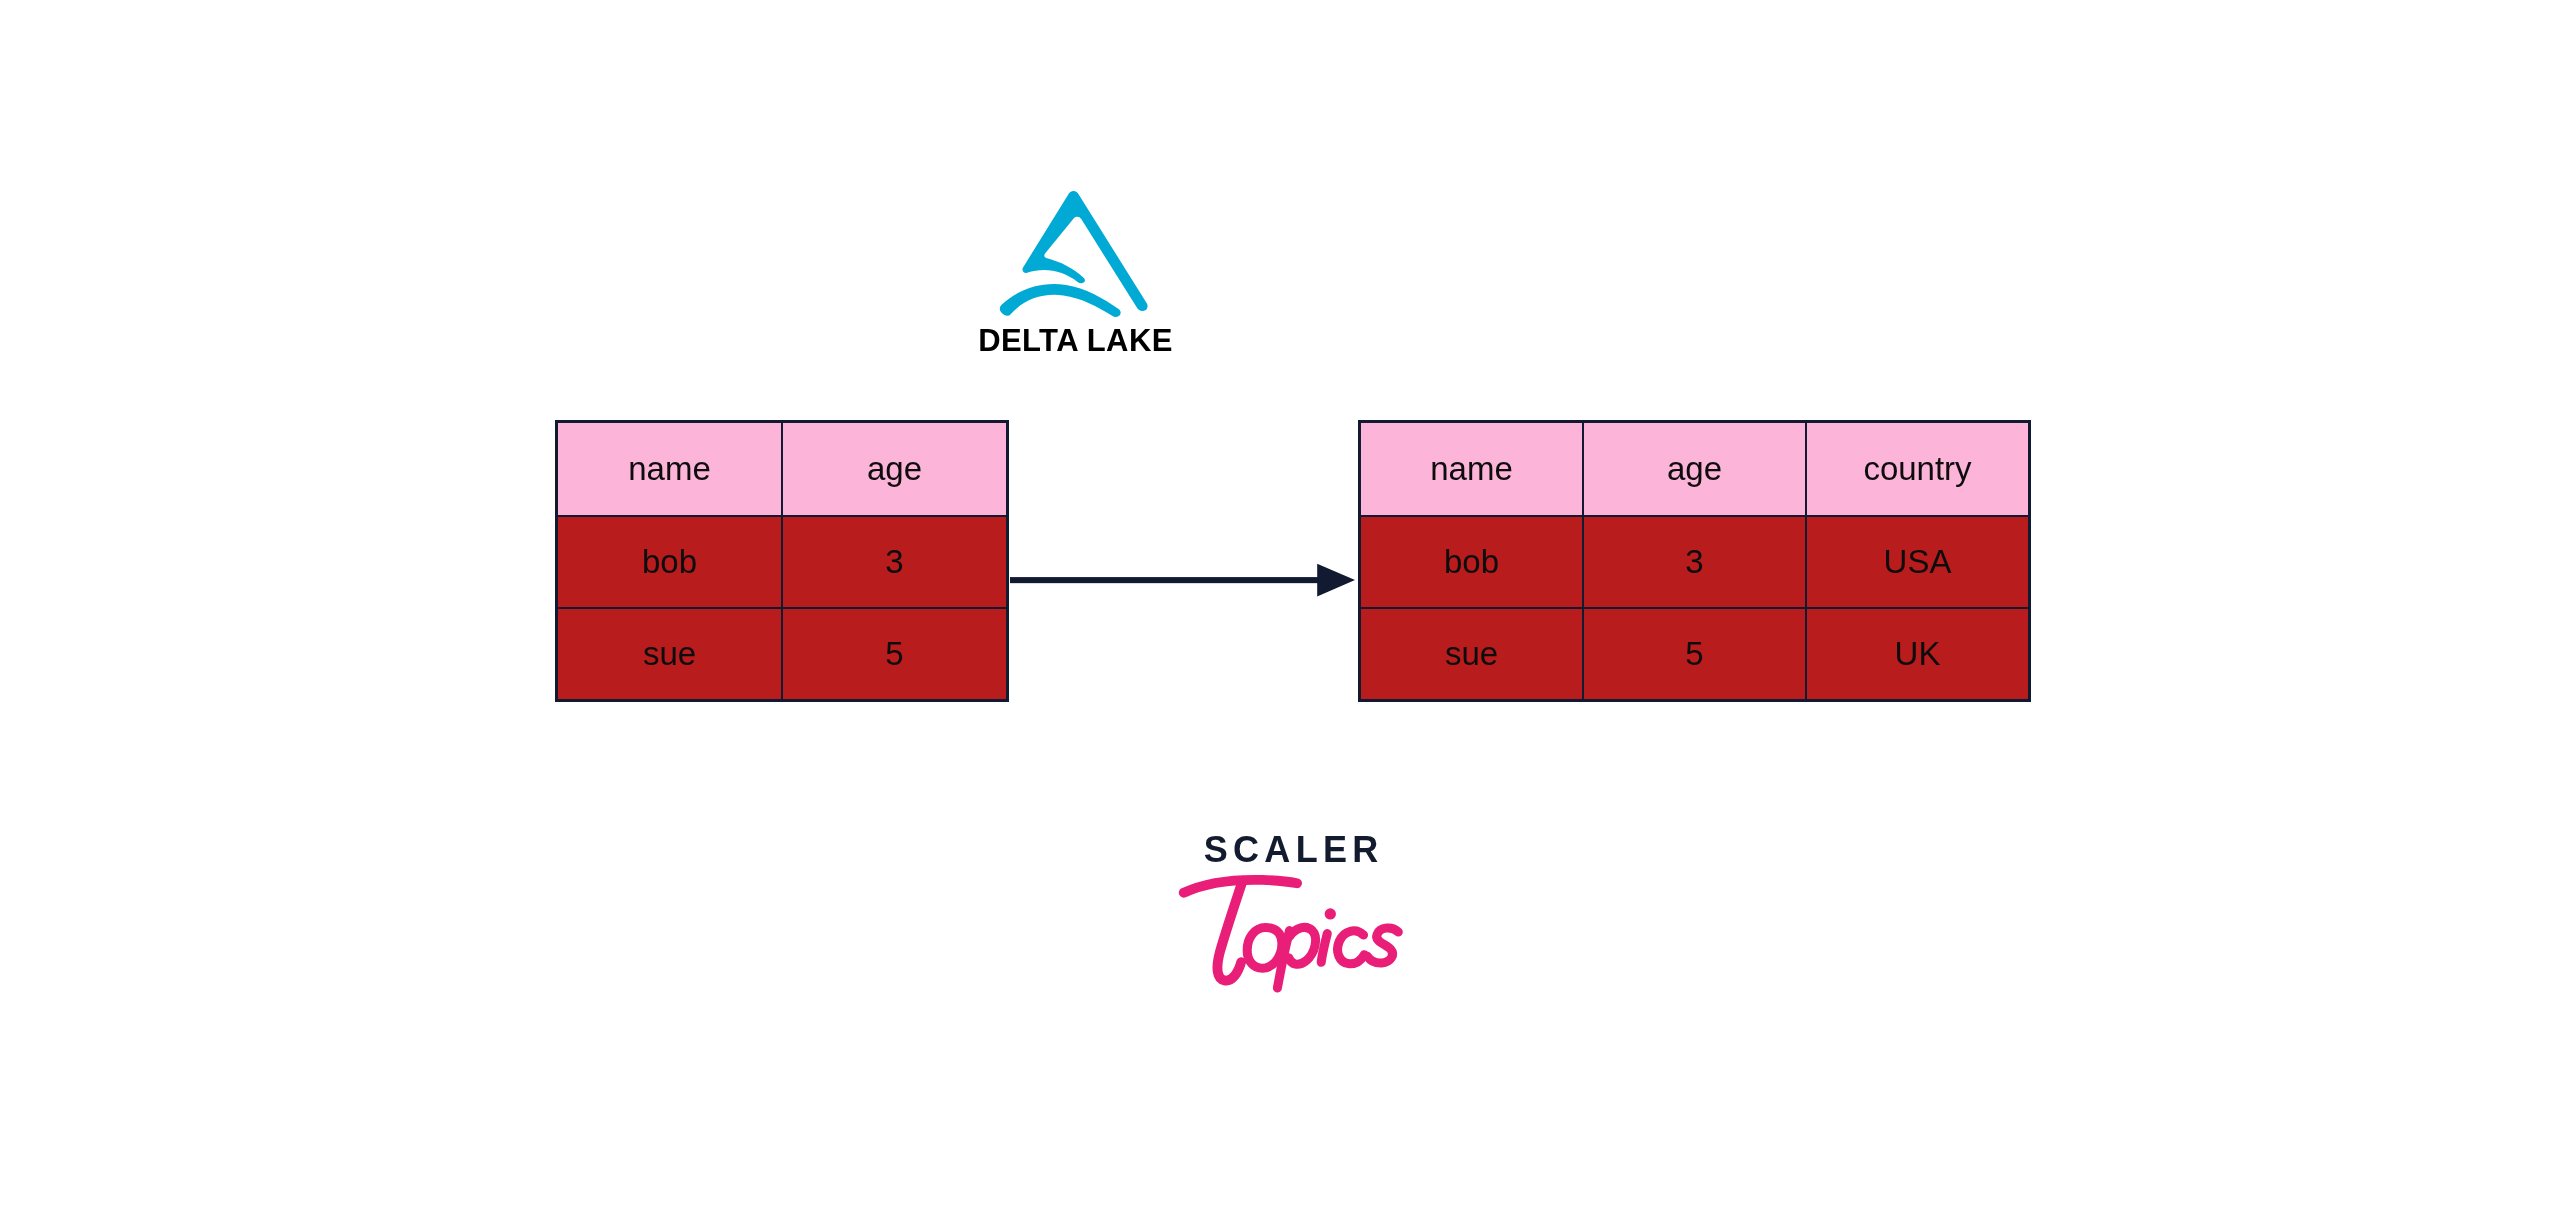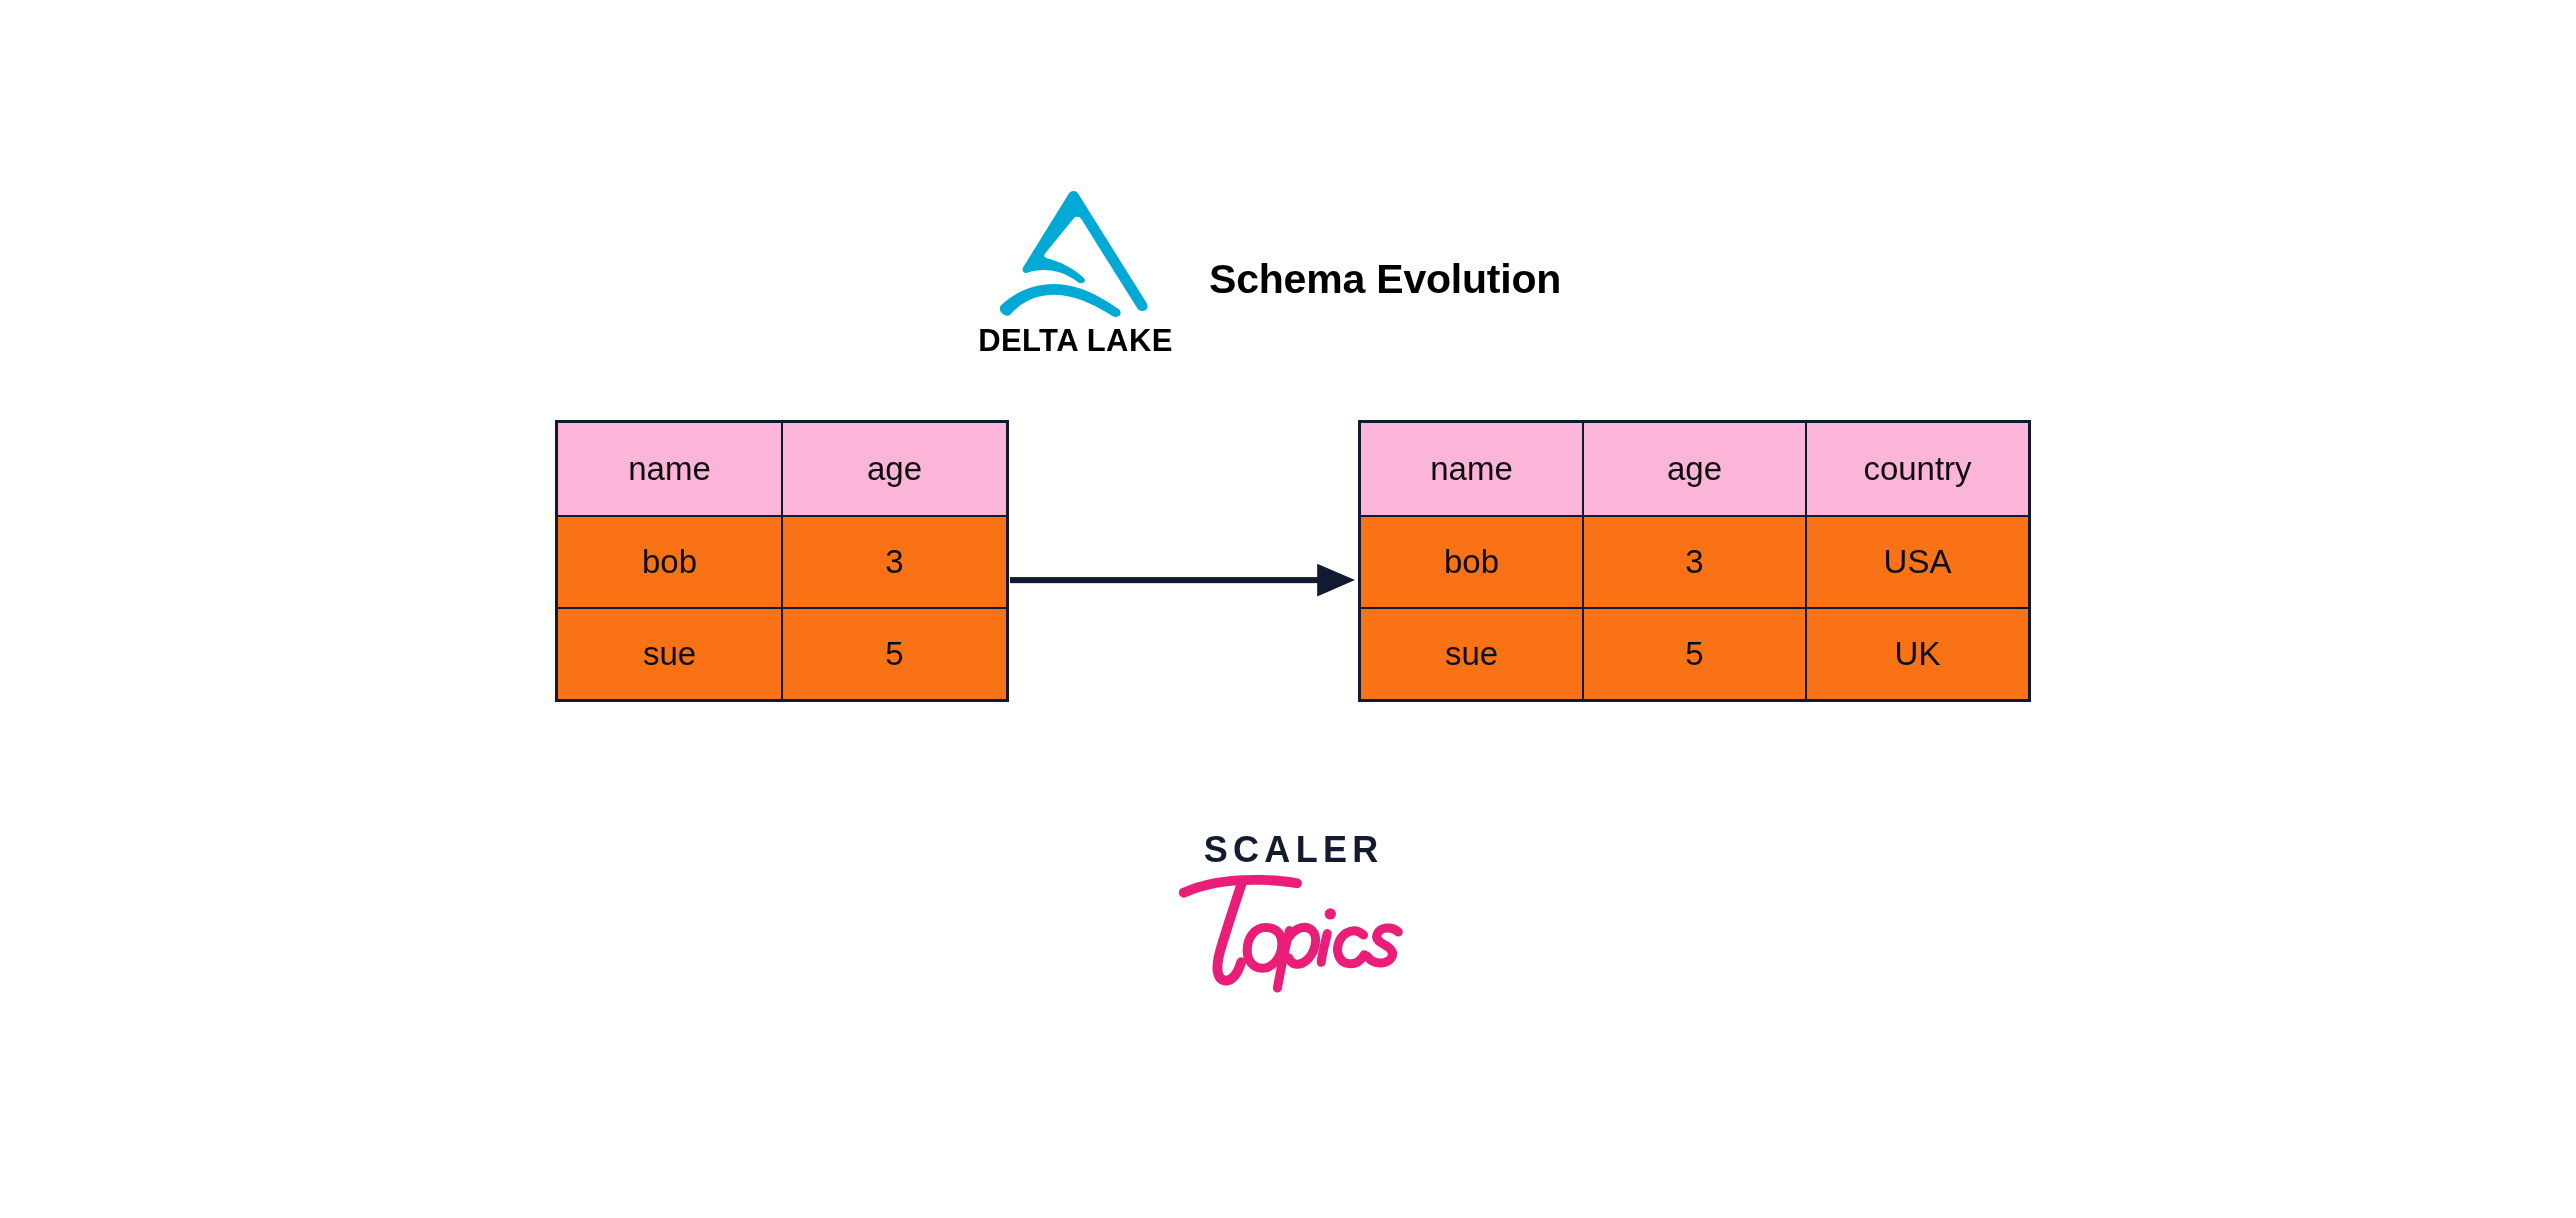--- a/index.html
+++ b/index.html
@@ -82,21 +82,21 @@
     font-size: 33px;
     color: #0d0d0d;
     padding: 0;
   }
   .data-table th {
     background: #fcb4d8;
     height: 92px;
     font-weight: 400;
   }
   .data-table td {
-    background: #f97316;
+    background: #b91c1c;
     height: 90px;
   }
 
   #table-before { left: 555px; top: 420px; width: 445px; }
   #table-before th, #table-before td { width: 223px; }
 
   #table-after { left: 1358px; top: 420px; width: 665px; }
   #table-after th, #table-after td { width: 221px; }
 
   
@@ -172,21 +172,20 @@
                  C163.1 162.7 163.4 166.6 160.3 169.2
                  C157.8 171.3 154.5 171.4 151.7 169.6
                  C131.6 156.6 110.5 145.6 86.6 142.2
                  C59.2 138.3 34 147.3 16.4 167.5
                  C13.2 171.2 6.5 168.4 3.5 163.5 Z"></path>
       </svg>
     </div>
     <div class="brand-wordmark">DELTA LAKE</div>
   </div>
 
-  <div class="diagram-title">Schema Evolution</div>
 
   <table class="data-table" id="table-before">
     <thead>
       <tr>
         <th>name</th>
         <th>age</th>
       </tr>
     </thead>
     <tbody>
       <tr>

